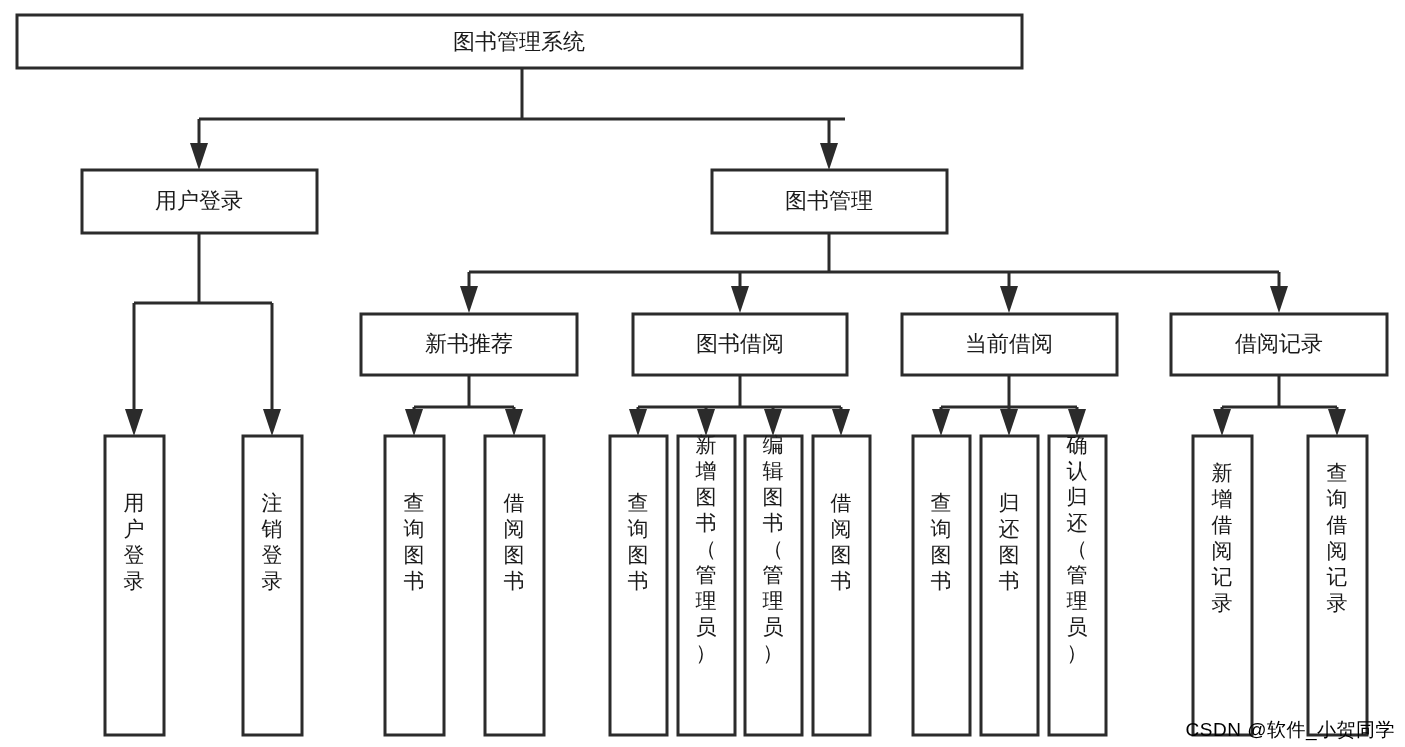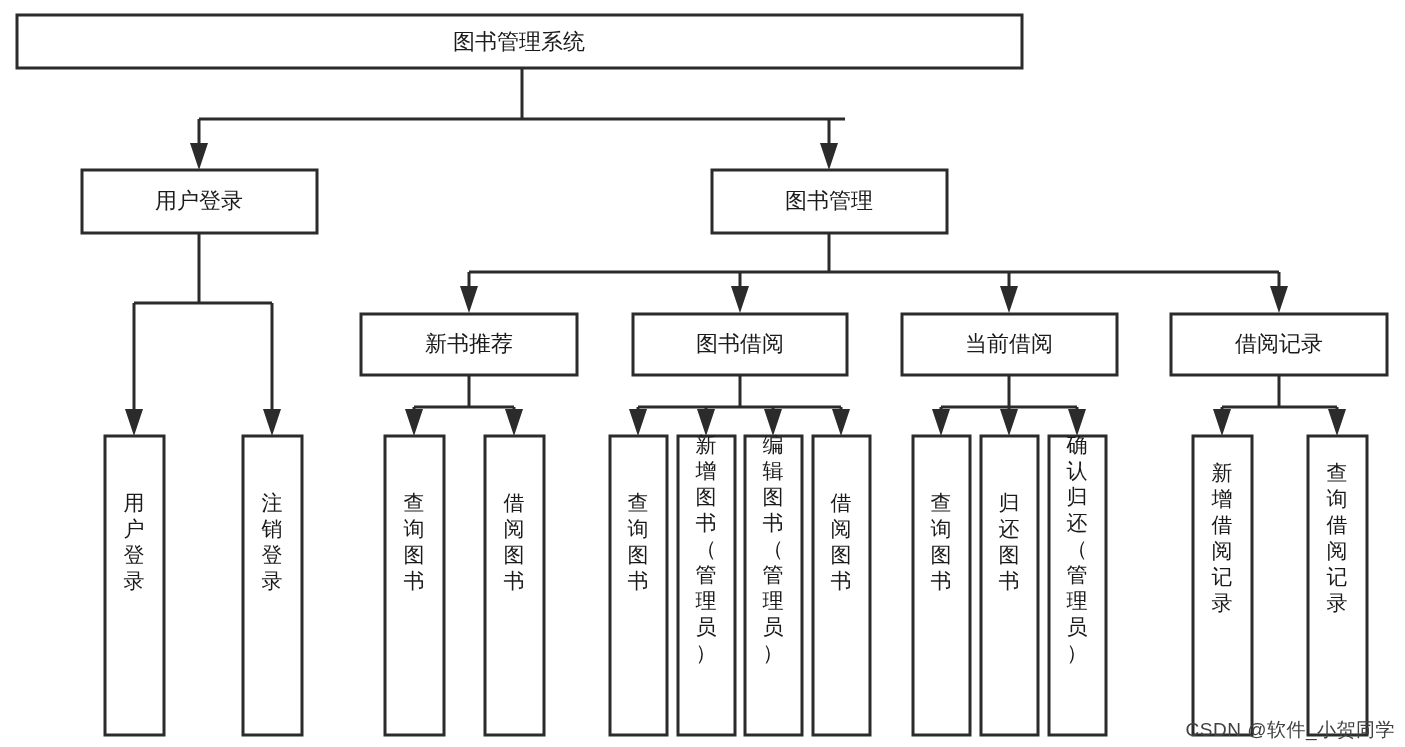--- a/index.html
+++ b/index.html
@@ -18,21 +18,21 @@
     fill:#1a1a1a;font-size:22px;text-anchor:middle;
     dominant-baseline:middle;
   }
   .leaf-label{
     font-family:"Liberation Sans","DejaVu Sans",sans-serif;
     fill:#1a1a1a;font-size:21px;text-anchor:middle;
   }
   .watermark{
     position:absolute;right:10px;bottom:4px;
     font-family:"Liberation Sans","DejaVu Sans",sans-serif;
-    font-size:19px;color:#404040;white-space:nowrap;
+    font-size:19px;color:#000000;white-space:nowrap;
     letter-spacing:0.5px;user-select:none;
   }
 </style>
 </head>
 <body>
 
 <svg id="diagram" viewBox="0 0 1405 747" xmlns="http://www.w3.org/2000/svg">
 
   <g>
 

